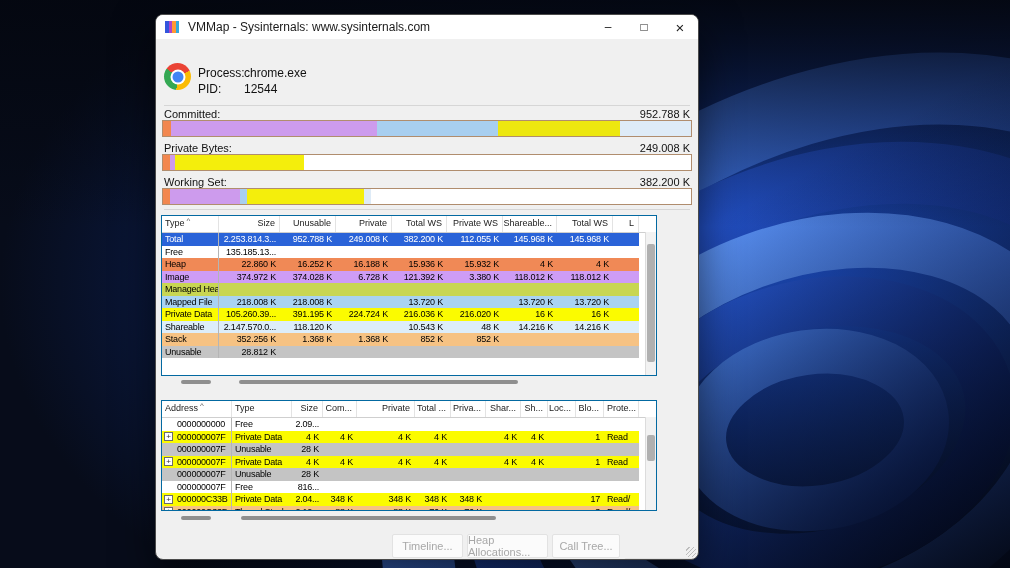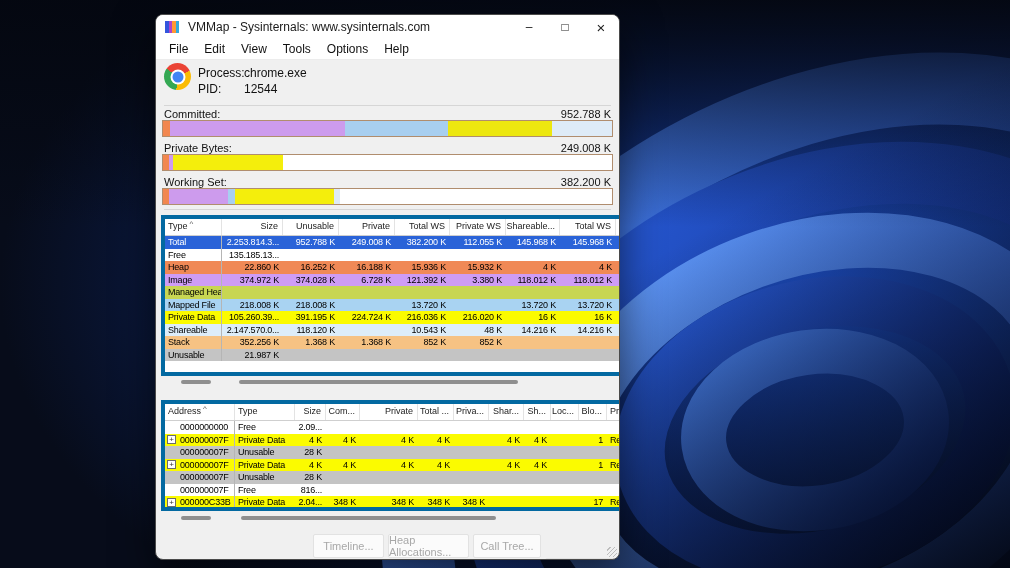--- a/index.html
+++ b/index.html
@@ -6,21 +6,21 @@
   html,body{margin:0;padding:0;}
   body{
     width:1010px;height:568px;overflow:hidden;position:relative;
     background:#070c1a;font-family:"Liberation Sans",sans-serif;
     -webkit-font-smoothing:antialiased;
   }
   
   .wallpaper{position:absolute;inset:0;}
   
   .window{
-    position:absolute;left:155px;top:14px;width:465px;height:546px;
+    position:absolute;left:155px;top:14px;width:544px;height:546px;
     background:#f0f0f0;border:1px solid #4a4a4a;border-radius:8px;
     box-shadow:0 14px 40px rgba(0,0,0,.6);box-sizing:border-box;overflow:hidden;
   }
   .titlebar{height:24px;background:#fff;display:flex;align-items:center;padding-left:9px;}
   .app-icon{width:14px;height:12px;display:flex;margin-right:9px;}
   .app-icon span{flex:1;}
   .title-text{font-size:12px;color:#1a1a1a;}
   .win-controls{margin-left:auto;display:flex;height:100%;}
   .ctrl{width:36px;height:100%;display:flex;align-items:center;justify-content:center;
         font-size:12px;color:#222;cursor:default;}
@@ -40,21 +40,21 @@
   .sep{position:absolute;left:8px;right:8px;height:1px;background:#d6d6d6;}
   
   .gauges{position:absolute;left:6px;right:6px;top:93px;}
   .gauge{margin-bottom:5px;}
   .gauge-labels{height:12px;display:flex;justify-content:space-between;
     font-size:11px;color:#111;padding:0 2px;}
   .gauge-bar{height:15px;border:1px solid #b08d6e;background:#fff;display:flex;overflow:hidden;}
   .gauge-bar .seg{height:100%;}
   
   .table{position:absolute;left:5px;width:496px;background:#fff;
-    border:4px solid #0369a1;box-sizing:border-box;overflow:hidden;}
+    border:1px solid #0369a1;box-sizing:border-box;overflow:hidden;}
   .hrow{display:flex;height:16px;background:#fff;border-bottom:1px solid #cfcfcf;width:496px;}
   .hcell{box-sizing:border-box;font-size:9px;line-height:15px;color:#222;
     border-right:1px solid #e3e3e3;overflow:hidden;white-space:nowrap;flex:none;}
   .hcell.hl{padding-left:3px;text-align:left;}
   .hcell.hn{padding-right:4px;text-align:right;}
   .caret{font-size:8px;color:#555;vertical-align:top;margin-left:2px;line-height:9px;}
   .trow{display:flex;height:12.5px;line-height:12.5px;width:477px;}
   .trow.partial{height:6px;overflow:hidden;}
   .trow.sel{color:#fff;}
   .cell{box-sizing:border-box;font-size:9px;color:inherit;overflow:hidden;
@@ -135,28 +135,20 @@
         <span style="background:#33aadd"></span>
     </div>
     <span class="title-text">VMMap - Sysinternals: www.sysinternals.com</span>
     <div class="win-controls">
       <div class="ctrl">–</div>
       <div class="ctrl">□</div>
       <div class="ctrl close">×</div>
     </div>
   </div>
 
-  <div class="menubar">
-      <div class="menu-item">File</div>
-      <div class="menu-item">Edit</div>
-      <div class="menu-item">View</div>
-      <div class="menu-item">Tools</div>
-      <div class="menu-item">Options</div>
-      <div class="menu-item">Help</div>
-    </div>
 
   <div class="chrome-icon"></div>
   <span class="proc-label" style="top:51px">Process:</span>
   <span class="proc-value" style="top:51px">chrome.exe</span>
   <span class="proc-label" style="top:67px">PID:</span>
   <span class="proc-value" style="top:67px">12544</span>
 
   <div class="sep" style="top:90px"></div>
 
   <div class="gauges">
@@ -308,21 +300,21 @@
           <div class="cell num" style="width: 56px;">1.368 K</div>
           <div class="cell num" style="width: 56px;">1.368 K</div>
           <div class="cell num" style="width: 55px;">852 K</div>
           <div class="cell num" style="width: 56px;">852 K</div>
           <div class="cell num" style="width: 54px;"></div>
           <div class="cell num" style="width: 56px;"></div>
           <div class="cell num" style="width: 26px;"></div>
         </div>
         <div class="trow" style="background: rgb(196, 196, 196);">
           <div class="cell left c0" style="width: 57px;">Unusable</div>
-          <div class="cell num" style="width: 61px;">21.987 K</div>
+          <div class="cell num" style="width: 61px;">28.812 K</div>
           <div class="cell num" style="width: 56px;"></div>
           <div class="cell num" style="width: 56px;"></div>
           <div class="cell num" style="width: 55px;"></div>
           <div class="cell num" style="width: 56px;"></div>
           <div class="cell num" style="width: 54px;"></div>
           <div class="cell num" style="width: 56px;"></div>
           <div class="cell num" style="width: 26px;"></div>
         </div>
       </div>
     <div class="vscroll">

